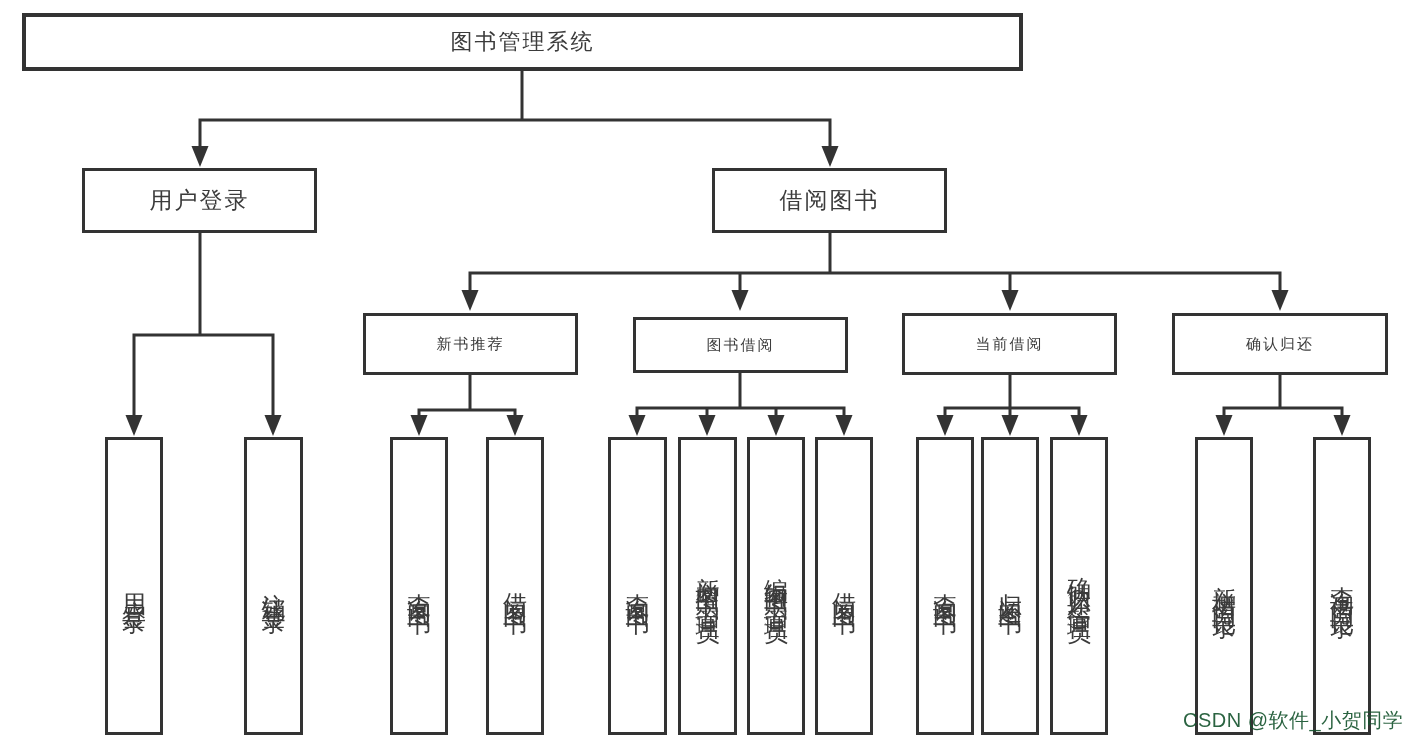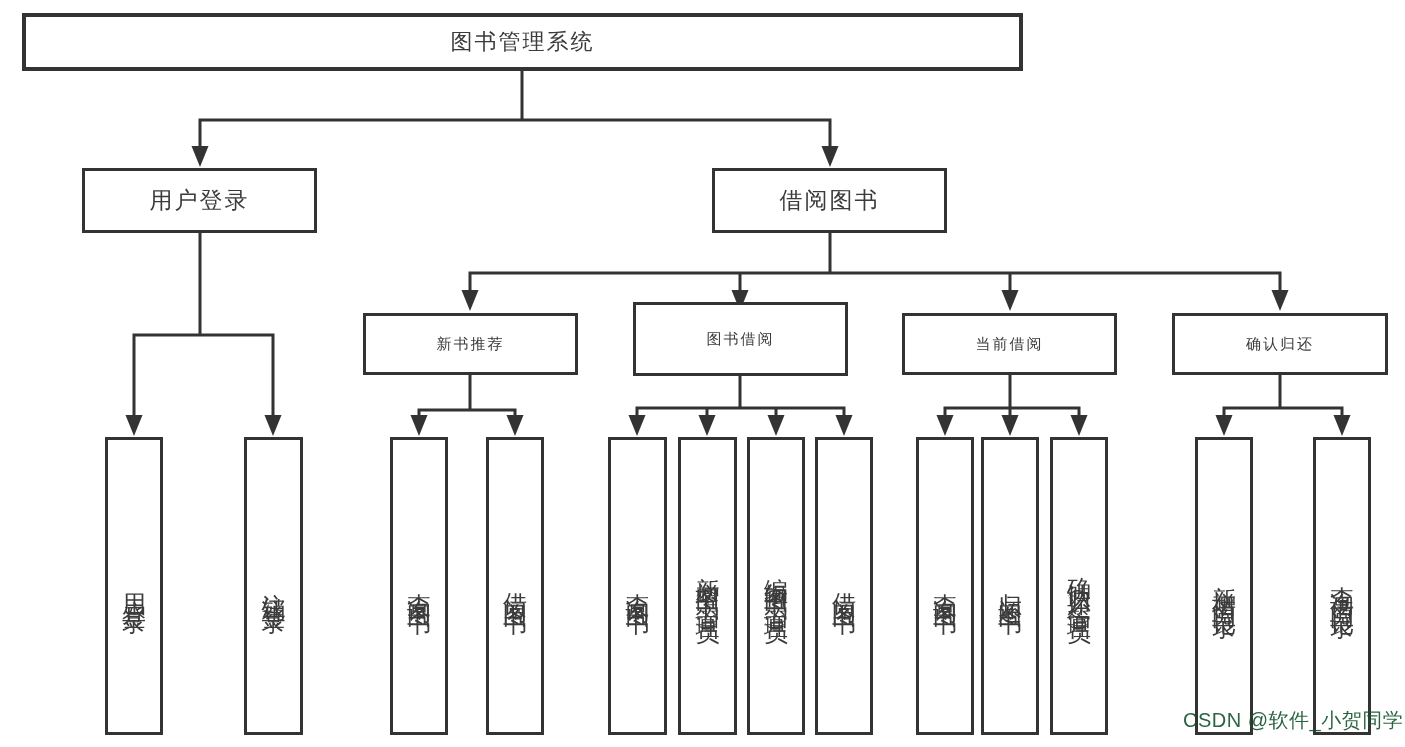--- a/index.html
+++ b/index.html
@@ -92,21 +92,21 @@
   <div class="box lv2" style="left:82px; top:168px; width:235px; height:65px;">
     <span>用户登录</span>
   </div>
   <div class="box lv2" style="left:712px; top:168px; width:235px; height:65px;">
     <span>借阅图书</span>
   </div>
 
   <div class="box lv3" style="left:363px; top:313px; width:215px; height:62px;">
     <span>新书推荐</span>
   </div>
-  <div class="box lv3" style="left:633px; top:302px; width:215px; height:74px;">
+  <div class="box lv3" style="left:633px; top:317px; width:215px; height:56px;">
     <span>图书借阅</span>
   </div>
   <div class="box lv3" style="left:902px; top:313px; width:215px; height:62px;text-align:center;">
     <span>当前借阅</span>
   </div>
   <div class="box lv3" style="left:1172px; top:313px; width:216px; height:62px;">
     <span>确认归还</span>
   </div>
 
   <div class="box leaf" style="left:105px; top:437px; width:58px; height:298px;">

